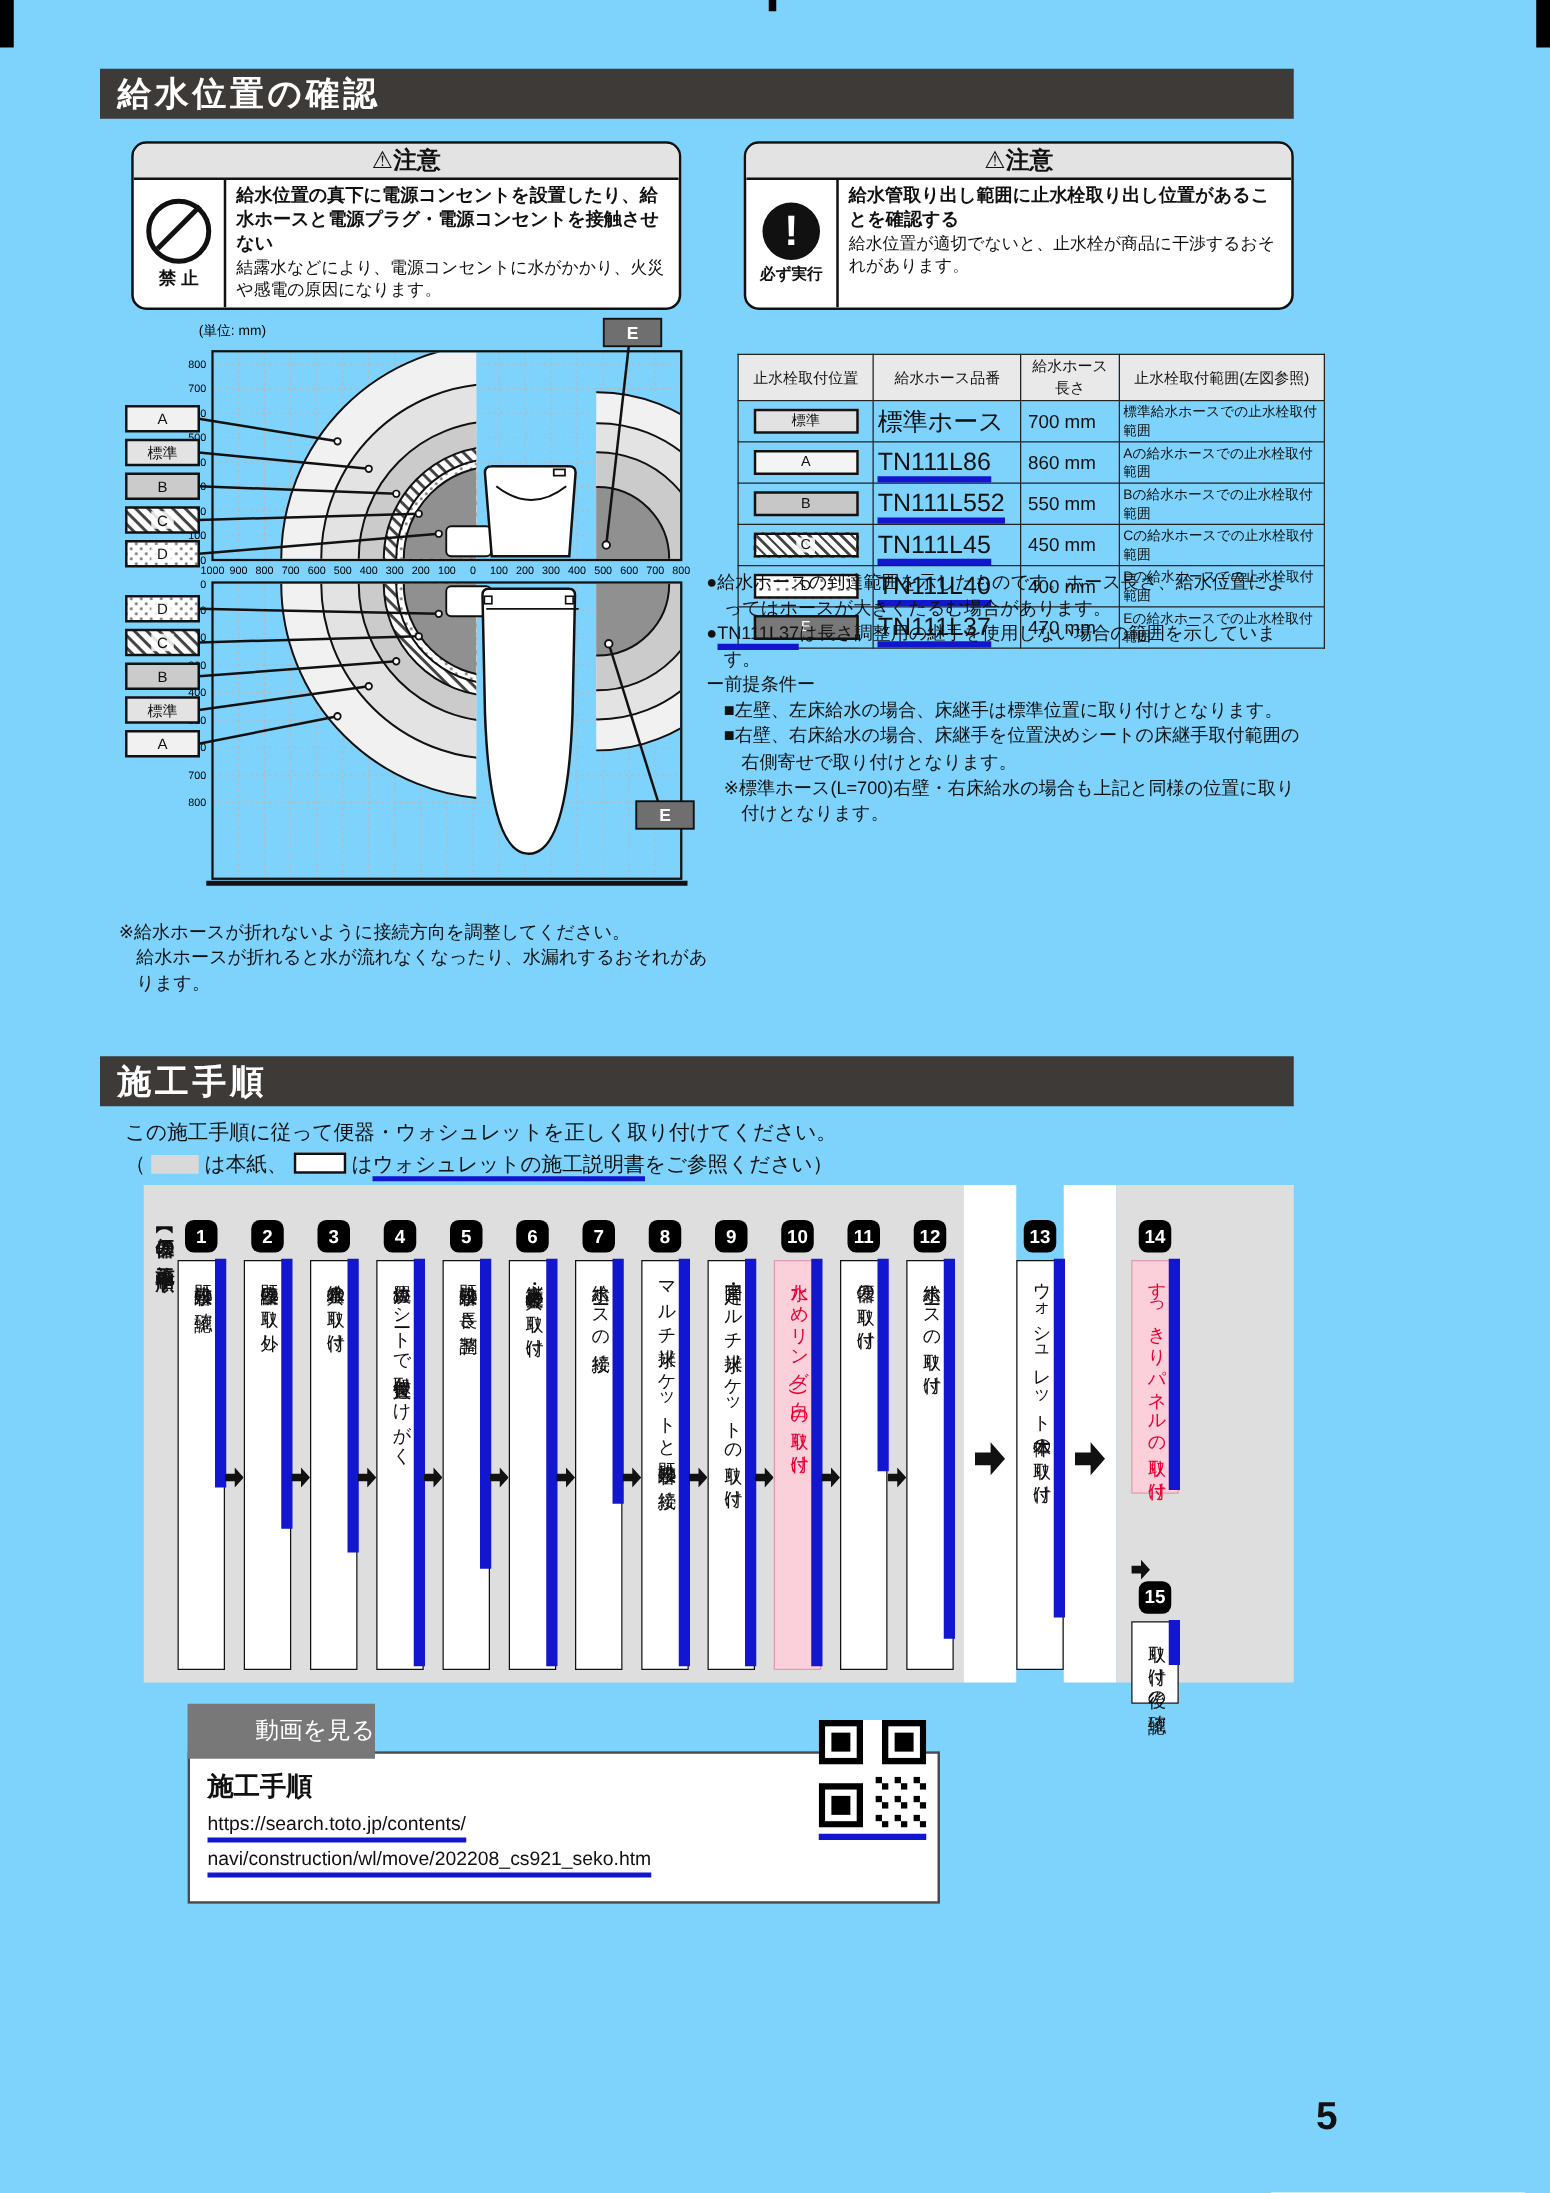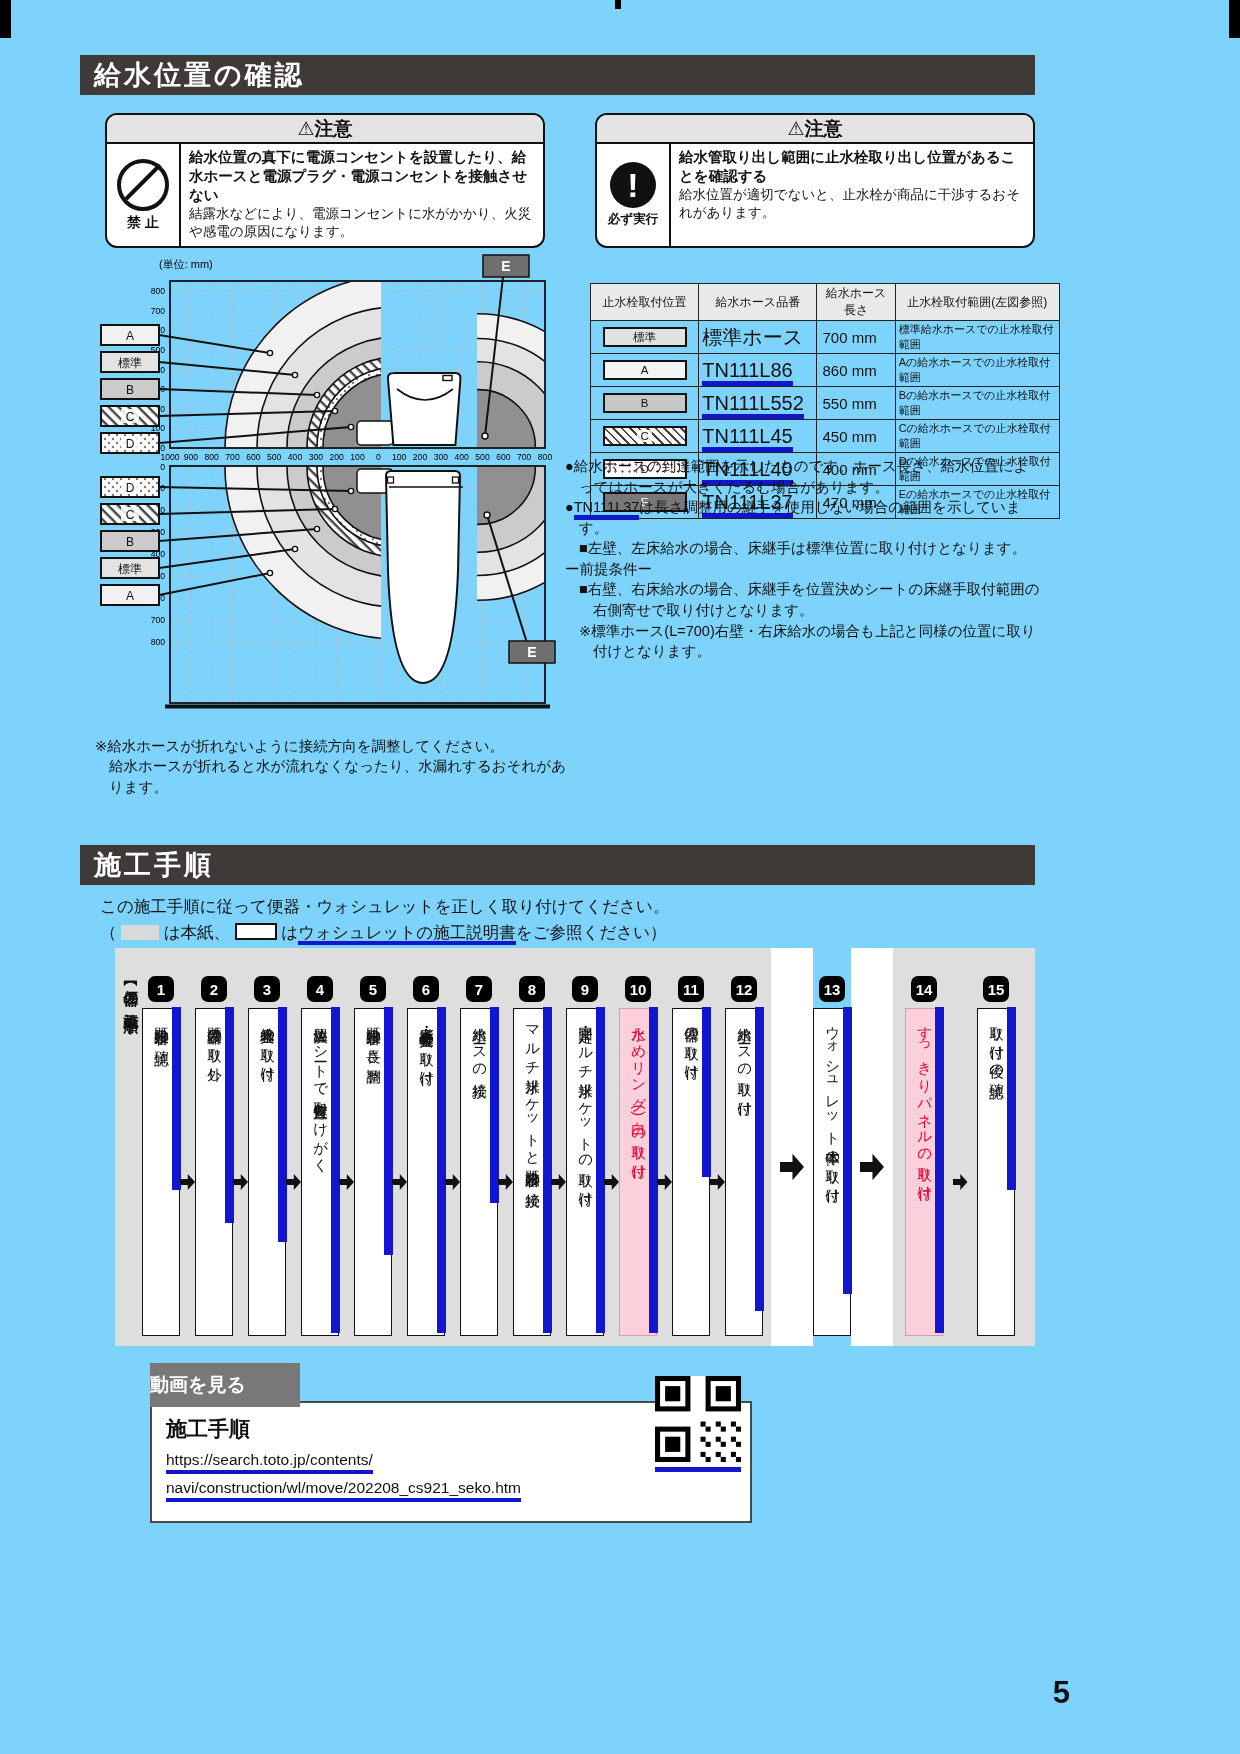--- a/index.html
+++ b/index.html
@@ -53,40 +53,40 @@
   #intro{position:absolute;left:100px;top:893px;width:920px;font-size:16.5px;line-height:1.6;}
   .swatch{display:inline-block;width:38px;height:15px;vertical-align:-2px;}
   .swatch.gray{background:#d9d9d9;}
   .swatch.white{background:#fff;border:2px solid #111;height:13px;}
   .intro-link{border-bottom:4px solid var(--accent,#1216cf);}
   
   #flow-row{position:absolute;left:115px;top:948px;width:920px;height:398px;display:flex;}
   .panel{background:var(--panel,#dedede);display:flex;justify-content:space-between;
          padding:28px 10px 10px 6px;box-sizing:border-box;}
   #panel1{width:656px;}
-  #panel2{width:142px;padding-left:12px;padding-right:20px;}
+  #panel2{width:142px;padding-left:12px;padding-right:20px;flex-direction:column;}
   .gapcol{flex:1;display:flex;align-items:center;justify-content:center;background:#fff;}
   .group-label{writing-mode:vertical-rl;font-weight:bold;font-size:15px;letter-spacing:2px;flex:none;margin-right:2px;}
   .step-col{width:38px;flex:none;display:flex;flex-direction:column;align-items:center;}
   .step-badge{width:26px;height:26px;background:#000;border-radius:7px;color:#fff;font-weight:bold;
               font-size:15px;display:flex;align-items:center;justify-content:center;margin-bottom:6px;flex:none;}
   .step-box{position:relative;width:38px;flex:1;background:#fff;border:1.6px solid #111;box-sizing:border-box;
             display:flex;justify-content:center;}
   .step-box .vtext{writing-mode:vertical-rl;font-size:14.5px;line-height:1.05;padding-top:7px;letter-spacing:1px;}
   .step-box .stripe{position:absolute;top:-1.6px;right:-1.6px;width:9px;background:var(--accent,#1216cf);}
   .step-box.hl{background:var(--pink,#fbd0da);border-color:#e39ab0;}
   .step-box.hl .vtext{color:var(--red,#e60033);}
   .arr-wrap{display:flex;align-items:center;flex:none;}
   .arr{background:#111;clip-path:polygon(0 33%,52% 33%,52% 6%,100% 50%,52% 94%,52% 67%,0 67%);}
   .arr-s{width:15px;height:18px;margin-top:52px;}
   .arr-b{width:24px;height:30px;margin-top:40px;}
   
   #video{position:absolute;left:150px;top:1363px;width:600px;height:158px;}
   #video .tab{position:absolute;left:0;top:0;width:150px;height:44px;background:var(--tab,#787878);
-              color:#fff;font-weight:bold;font-size:19px;line-height:44px;text-align:left;z-index:2;}
+              color:#fff;font-weight:normal;font-size:19px;line-height:44px;text-align:right;z-index:2;}
   #video .vbox{position:absolute;left:0;top:38px;width:598px;height:118px;border:2.5px solid #4a4a4a;background:#fff;}
   #video .vtitle{position:absolute;left:16px;top:52px;font-weight:bold;font-size:21px;}
   #video .url{position:absolute;left:16px;font-size:15.5px;border-bottom:4px solid var(--accent,#1216cf);
               padding-bottom:1px;}
   #qr{position:absolute;left:505px;top:13px;width:86px;height:86px;z-index:3;}
   #qr-underline{position:absolute;left:505px;top:104px;width:86px;height:5px;background:var(--accent,#1216cf);z-index:3;}
   
   #page-num{position:absolute;left:990px;top:1675px;width:80px;text-align:right;font-weight:bold;font-size:31px;}
   
   #diagram-wrap{position:absolute;left:95px;top:253px;width:470px;height:478px;}
@@ -405,22 +405,22 @@
           <td class="part"><span class="bluelink">TN111L37</span></td>
           <td class="len">470 mm</td>
           <td class="range">Eの給水ホースでの止水栓取付範囲</td>
         </tr>
       </tbody>
   </table>
 
   <div id="notes">
       <div class="note"><span>●給水ホースの到達範囲を示したものです。ホース長さ、給水位置によってはホースが大きくたるむ場合があります。</span></div>
       <div class="note"><span>●</span><span class="bluelink">TN111L37</span><span>は長さ調整用の継手を使用しない場合の範囲を示しています。</span></div>
+      <div class="note"><span>ー前提条件ー</span></div>
       <div class="note ind"><span>■左壁、左床給水の場合、床継手は標準位置に取り付けとなります。</span></div>
-      <div class="note"><span>ー前提条件ー</span></div>
       <div class="note ind"><span>■右壁、右床給水の場合、床継手を位置決めシートの床継手取付範囲の右側寄せで取り付けとなります。</span></div>
       <div class="note ind"><span>※標準ホース(L=700)右壁・右床給水の場合も上記と同様の位置に取り付けとなります。</span></div>
     </div>
 
   <div id="footnote">
     <div>※給水ホースが折れないように接続方向を調整してください。</div>
     <div class="l2">給水ホースが折れると水が流れなくなったり、水漏れするおそれがあります。</div>
   </div>
 
   <div class="banner" style="top:845px;">施工手順</div>

